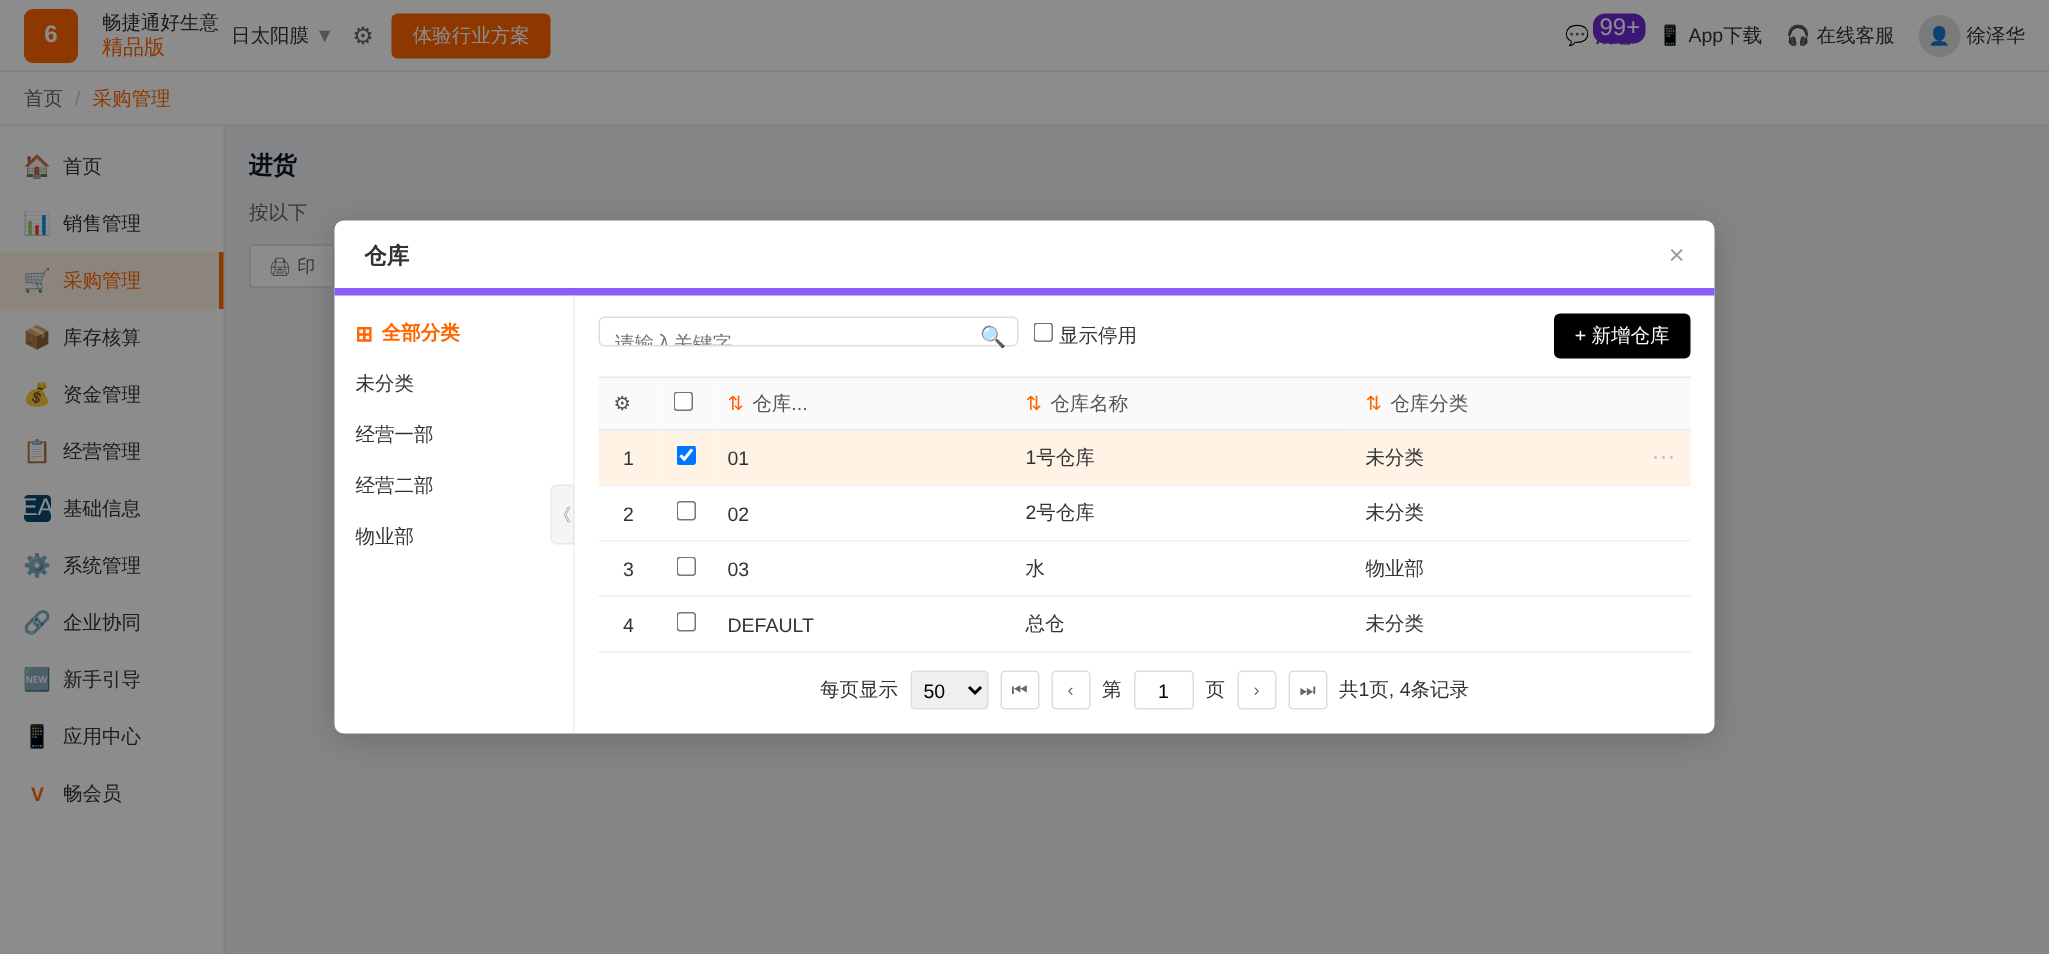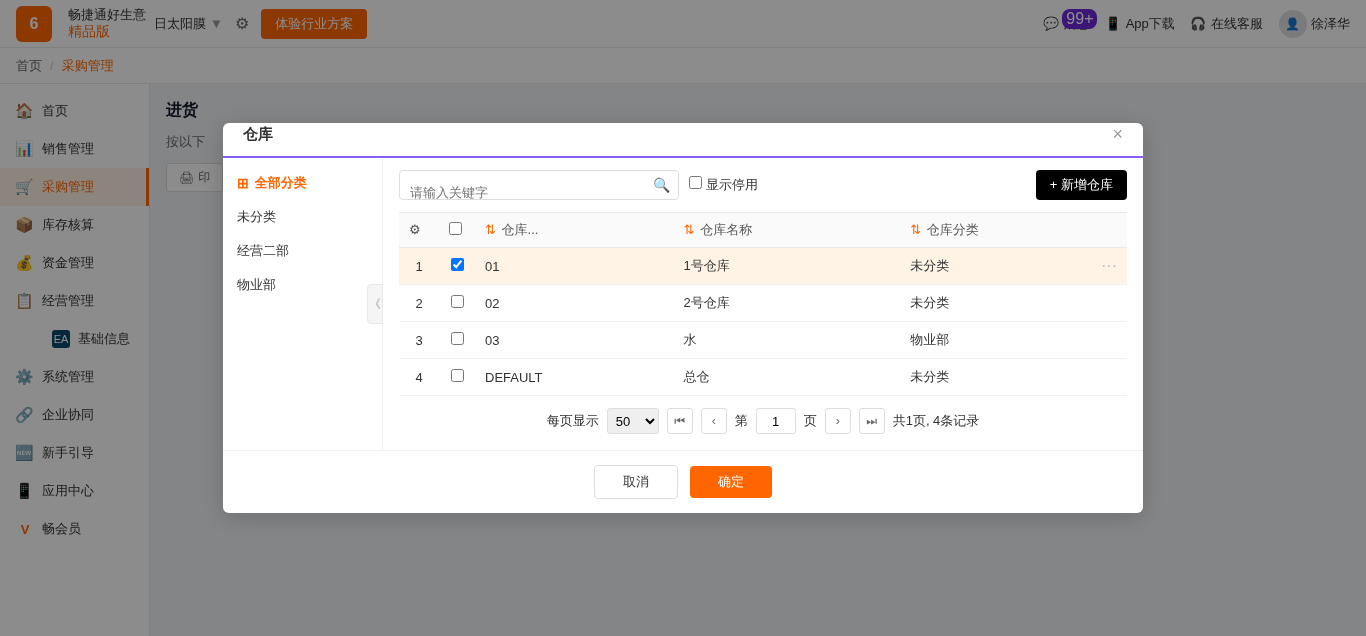--- a/index.html
+++ b/index.html
@@ -156,22 +156,22 @@
       background: #fff;
       border-radius: 6px;
       width: 920px;
       max-height: 560px;
       display: flex;
       flex-direction: column;
       box-shadow: 0 4px 24px rgba(0,0,0,0.18);
     }
     .modal-header {
       display: flex; align-items: center; justify-content: space-between;
-      padding: 2px 20px 12px;
-      border-bottom: 2px solid #8b5cf6;
+      padding: 14px 20px 12px;
+      border-bottom: 5px solid #8b5cf6;
     }
     .modal-title {
       font-size: 15px; font-weight: bold; color: #333;
     }
     .modal-close {
       cursor: pointer; color: #999; font-size: 18px;
       line-height: 1;
     }
     .modal-body {
       display: flex;
@@ -221,21 +221,21 @@
     .table-toolbar {
       display: flex; align-items: center; gap: 10px;
       margin-bottom: 12px;
     }
     .search-input-wrap {
       position: relative;
       flex: 1; max-width: 280px;
     }
     .search-input {
       width: 100%;
-      height: 30px;
+      height: 20px;
       border: 1px solid #ddd;
       border-radius: 4px;
       padding: 15px 30px 0 10px;
       font-size: 13px;
       outline: none;
     }
     .search-icon {
       position: absolute; right: 8px; top: 50%;
       transform: translateY(-50%);
       color: #999; font-size: 14px;
@@ -423,21 +423,21 @@
     </div>
     <div class="sidebar-item">
       <span class="sidebar-icon">💰</span>
       <span>资金管理</span>
     </div>
     <div class="sidebar-item">
       <span class="sidebar-icon">📋</span>
       <span>经营管理</span>
     </div>
     <div class="sidebar-item">
-      <span class="sidebar-icon" style="font-size:11px;background:#0c4a6e;color:#fff;border-radius:3px;padding:1px 3px;margin-left:36px;">EA</span>
+      <span class="sidebar-icon" style="font-size:16px;background:#0c4a6e;color:#fff;border-radius:3px;padding:1px 3px;">EA</span>
       <span>基础信息</span>
     </div>
     <div class="sidebar-item">
       <span class="sidebar-icon">⚙️</span>
       <span>系统管理</span>
     </div>
     <div class="sidebar-item">
       <span class="sidebar-icon">🔗</span>
       <span>企业协同</span>
     </div>
@@ -493,20 +493,23 @@
 
     <div class="modal-body">
 
       <div class="category-panel">
         <div class="category-header">
           <span class="category-icon">⊞</span>
           <span>全部分类</span>
         </div>
         <div class="category-item">
           <span>未分类</span>
+        </div>
+        <div class="category-item">
+          <span>经营一部</span>
         </div>
         <div class="category-item">
           <span>经营二部</span>
         </div>
         <div class="category-item">
           <span>物业部</span>
         </div>
         <div class="category-collapse">
           <span>《</span>
         </div>
@@ -605,18 +608,14 @@
           <span>第</span>
           <input type="text" class="page-input" value="1" style="">
           <span>页</span>
           <button class="pagination-btn">›</button>
           <button class="pagination-btn">⏭</button>
           <span>共1页, 4条记录</span>
         </div>
       </div>
     </div>
 
-    <div class="modal-footer">
-      <button class="btn-cancel">取消</button>
-      <button class="btn-confirm">确定</button>
-    </div>
   </div>
 </div>
 
 </body></html>

